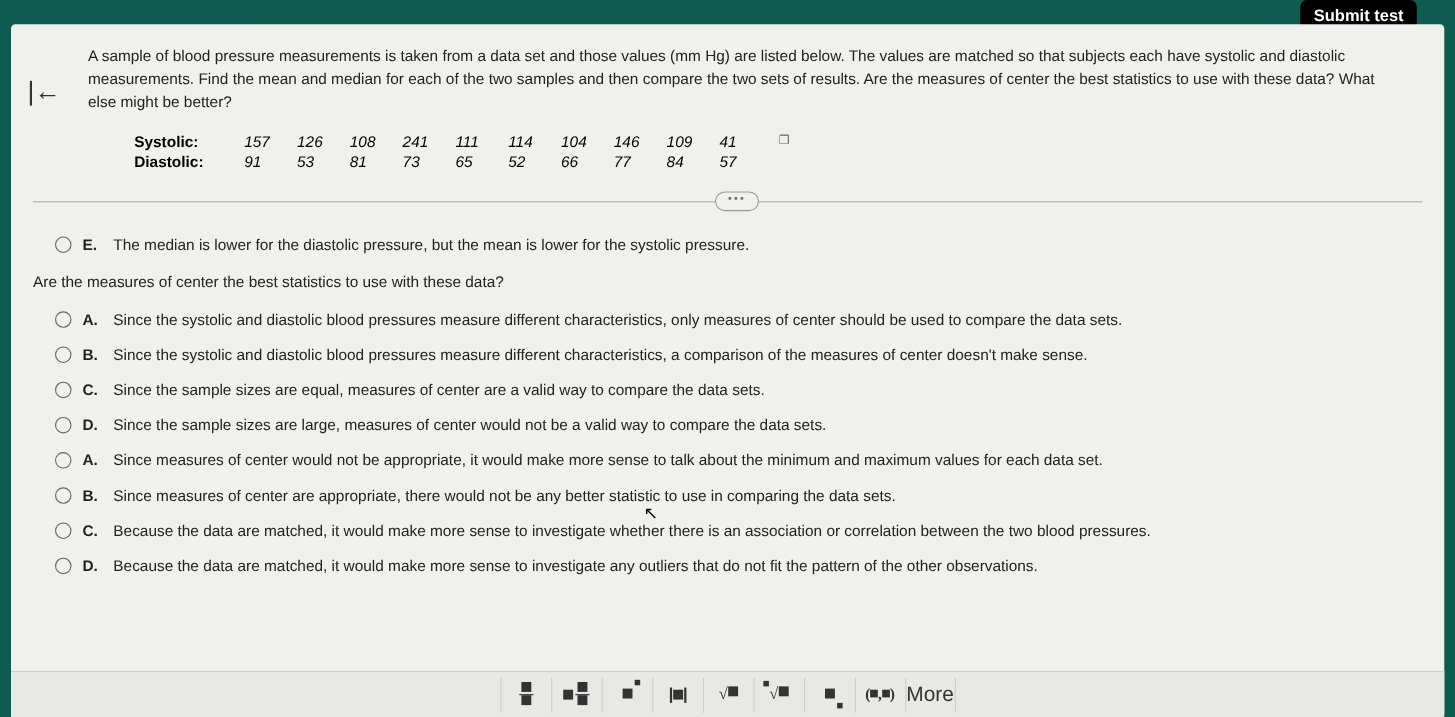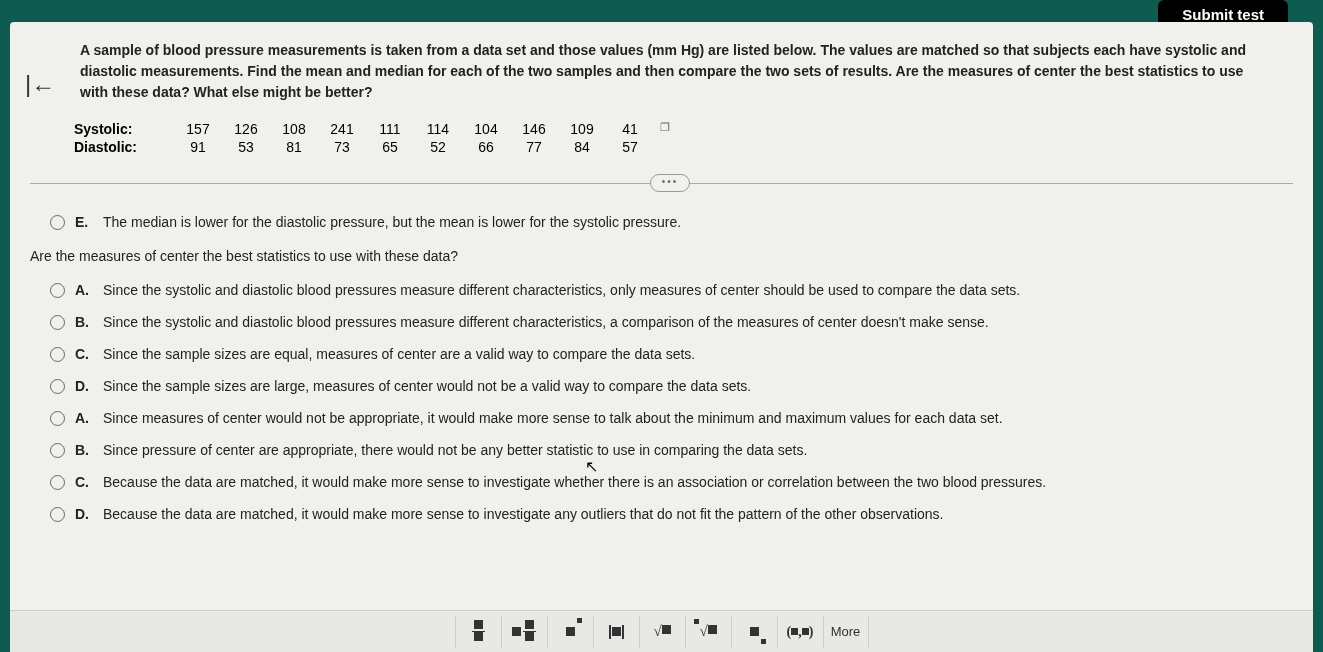--- a/index.html
+++ b/index.html
@@ -15,21 +15,21 @@
       height: 22px;
       background: #0d5c4f;
       position: relative;
     }
     .submit-btn {
       position: absolute;
       right: 35px;
       top: 0px;
       background: #000;
       color: #fff;
-      padding: 6px 24px;
+      padding: 6px 12px;
       border-radius: 6px;
       font-size: 15px;
       font-weight: bold;
       cursor: pointer;
     }
     .main-panel {
       background: #f0f0ed;
       margin: 0 10px;
       border-radius: 4px;
       height: 630px;
@@ -44,30 +44,29 @@
       color: #333;
       cursor: pointer;
       user-select: none;
     }
     .question-header {
       margin-left: 50px;
       font-size: 14px;
       color: #222;
       line-height: 1.5;
       padding-right: 40px;
-      font-weight: bold;
     }
     .data-table {
-      margin-left: 44px;
+      margin-left: 92px;
       margin-top: 18px;
       font-size: 14px;
     }
     .data-row { display: flex; gap: 0; margin-bottom: 2px; }
     .data-label { font-weight: bold; width: 100px; }
-    .data-cell { width: 48px; text-align: center; }
+    .data-cell { width: 48px; text-align: left; font-style: italic; }
     .copy-icon {
       display: inline-block;
       margin-left: 6px;
       font-size: 11px;
       color: #666;
       cursor: pointer;
     }
     .divider-wrap {
       margin-top: 28px;
       position: relative;
@@ -142,21 +141,21 @@
       border-left: 1px solid #ccc;
       display: flex;
       align-items: center;
       justify-content: center;
       font-size: 14px;
       color: #333;
       cursor: pointer;
       font-family: serif;
     }
     .tool-btn:last-child { border-right: 1px solid #ccc; }
-    .more-btn { width: 46px; font-family: Arial; font-size: 13px; }
+    .more-btn { width: 46px; font-family: Arial; font-size: 19px; }
     .frac {
       display: inline-flex;
       flex-direction: column;
       align-items: center;
       font-size: 9px;
       line-height: 1;
     }
     .frac-top { border-bottom: 1px solid #333; padding: 0 2px; }
     .frac-bot { padding: 0 2px; }
     .mixed { display: flex; align-items: center; gap: 2px; }
@@ -244,21 +243,21 @@
 
 
     <div class="option-row">
       <div class="radio"></div>
       <span class="option-letter">A.</span>
       <span class="option-text">Since measures of center would not be appropriate, it would make more sense to talk about the minimum and maximum values for each data set.</span>
     </div>
     <div class="option-row">
       <div class="radio"></div>
       <span class="option-letter">B.</span>
-      <span class="option-text">Since pressure of center are appropriate, there would not be any better statistic to use in comparing the data sets.</span>
+      <span class="option-text">Since measures of center are appropriate, there would not be any better statistic to use in comparing the data sets.</span>
     </div>
     <div class="option-row">
       <div class="radio"></div>
       <span class="option-letter">C.</span>
       <span class="option-text">Because the data are matched, it would make more sense to investigate whether there is an association or correlation between the two blood pressures.</span>
     </div>
     <div class="option-row">
       <div class="radio"></div>
       <span class="option-letter">D.</span>
       <span class="option-text">Because the data are matched, it would make more sense to investigate any outliers that do not fit the pattern of the other observations.</span>

